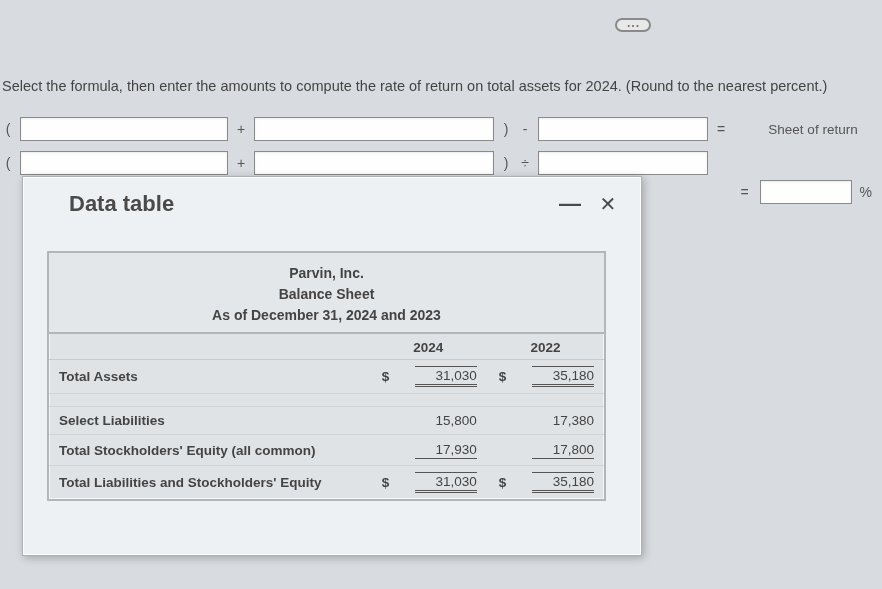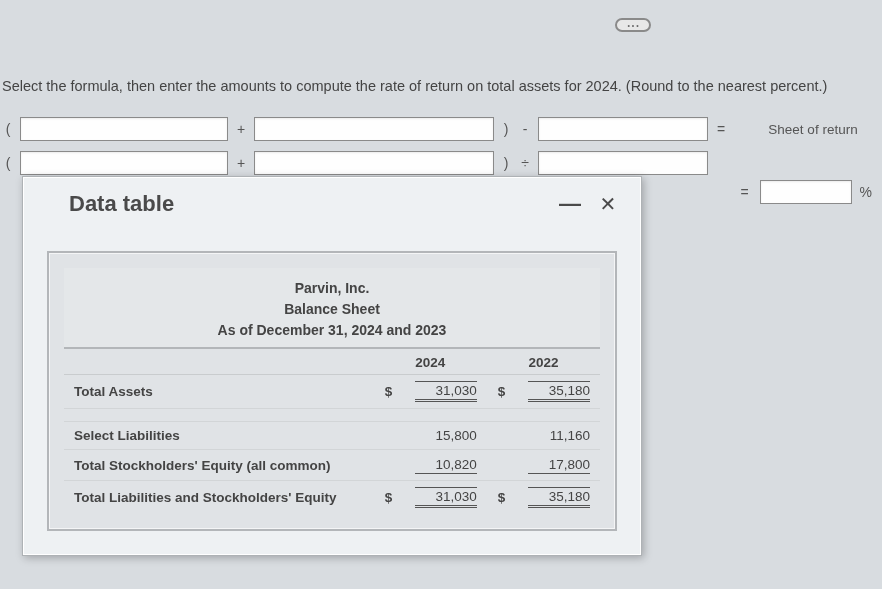--- a/index.html
+++ b/index.html
@@ -109,25 +109,25 @@
     gap: 16px;
     align-items:center;
     font-size: 18px;
     color:#4a4a4a;
   }
   .dbtn { cursor:pointer; width:22px; height:22px; display:flex; align-items:center; justify-content:center; }
   .dbtn.min { font-weight:bold; font-size:22px; line-height:0; }
   .dbtn.close { font-size:20px; }
 
   .sheet {
-    margin: 28px 24px 16px 24px;
+    margin: 28px 35px 16px 24px;
     border: 2px solid #b3b6b9;
     background: #e0e3e6;
     box-shadow: inset 0 0 0 1px #f4f5f6;
-    padding: 15px;
+    padding: 0;
   }
   .sheet-head {
     text-align:center;
     padding: 10px 4px 6px 4px;
     border-bottom: 2px solid #b3b6b9;
     background: #e4e7e9;
   }
   .sheet-head div { font-size: 14px; font-weight: bold; color:#444; line-height: 1.5; }
 
   table.bs {
@@ -219,26 +219,26 @@
             <td></td>
             <td></td>
             <td></td>
             <td></td>
           </tr>
       <tr>
         <td class="label">Select Liabilities</td>
         <td class="cur"></td>
         <td class="num">15,800</td>
         <td class="cur"></td>
-        <td class="num">11,160</td>
+        <td class="num">17,380</td>
       </tr>
       <tr>
         <td class="label">Total Stockholders' Equity (all common)</td>
         <td class="cur"></td>
-        <td class="num"><span class="sgl">10,820</span></td>
+        <td class="num"><span class="sgl">17,930</span></td>
         <td class="cur"></td>
         <td class="num"><span class="sgl">17,800</span></td>
       </tr>
       <tr>
         <td class="label">Total Liabilities and Stockholders' Equity</td>
         <td class="cur">$</td>
         <td class="num"><span class="dbl">31,030</span></td>
         <td class="cur">$</td>
         <td class="num"><span class="dbl">35,180</span></td>
       </tr>

